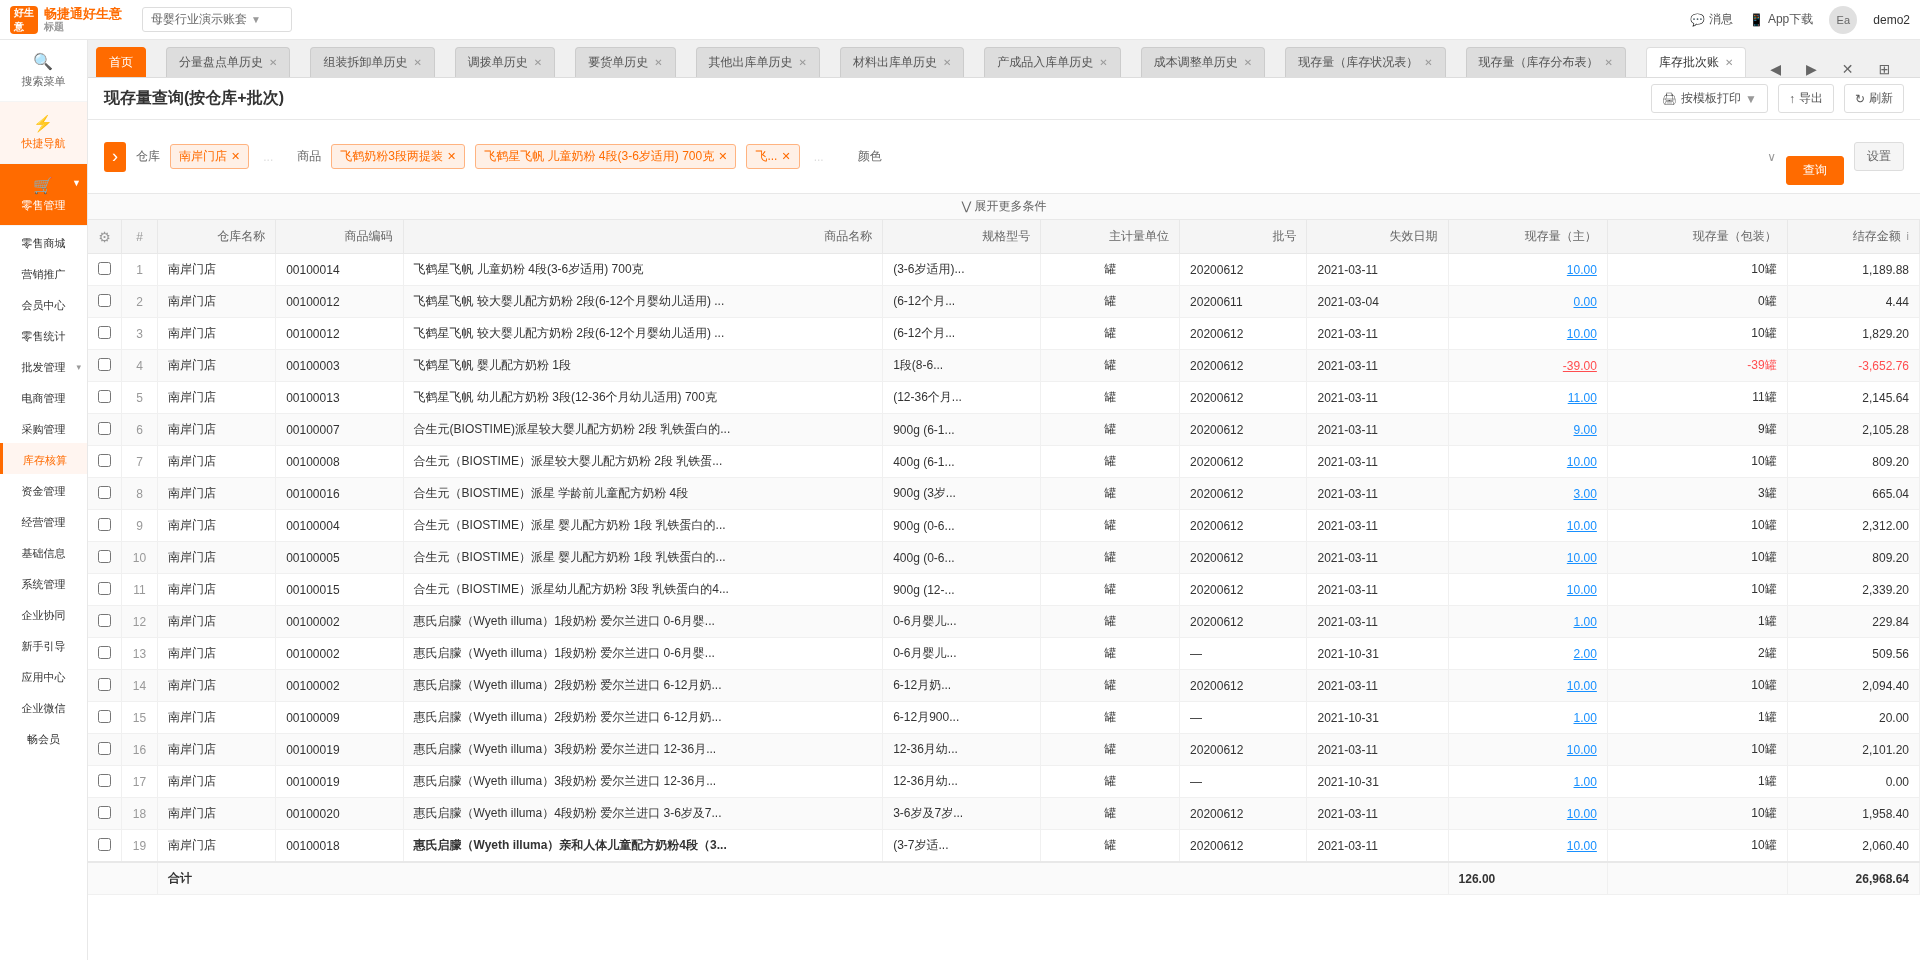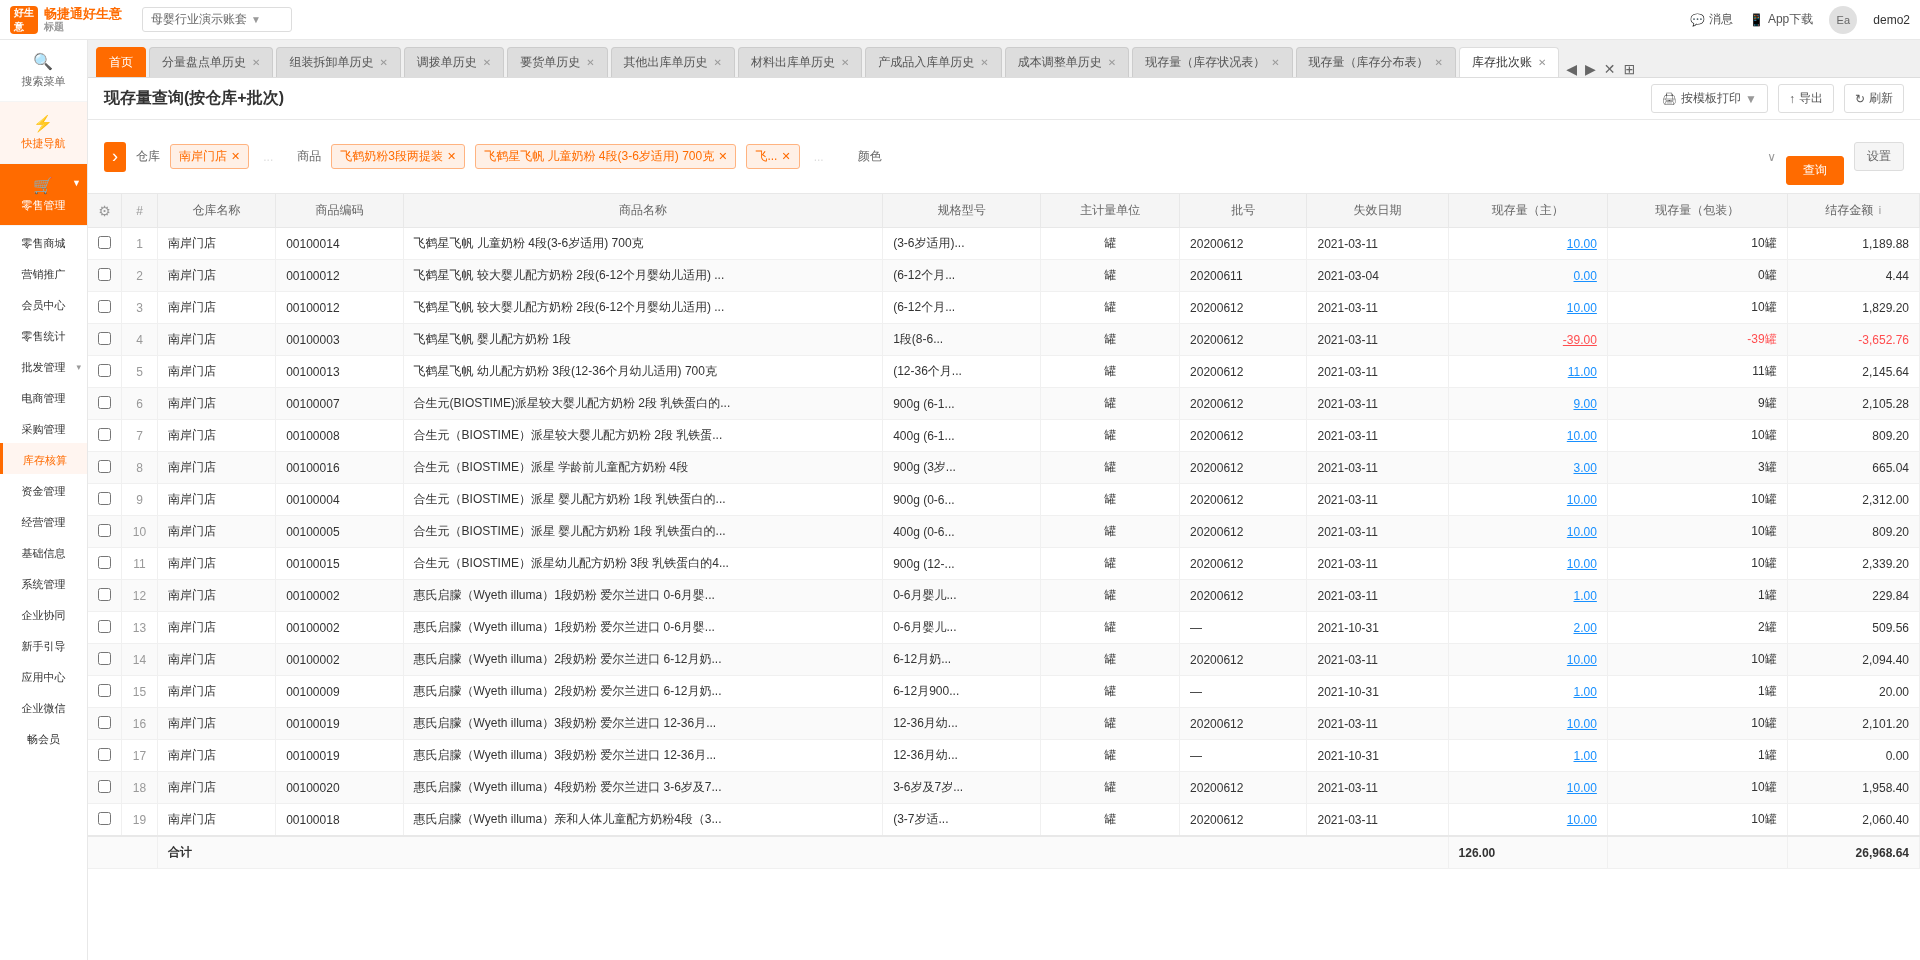--- a/index.html
+++ b/index.html
@@ -21,21 +21,21 @@
     
     .sidebar { width: 88px; background: #fff; border-right: 1px solid #e8e8e8; display: flex; flex-direction: column; flex-shrink: 0; overflow-y: auto; }
     .sidebar-item { padding: 12px 4px; text-align: center; cursor: pointer; color: #555; font-size: 11px; border-bottom: 1px solid #f5f5f5; }
     .sidebar-item.active { background: #ff6b00; color: #fff; }
     .sidebar-icon { font-size: 16px; margin-bottom: 3px; }
 
     
     .content-area { flex: 1; display: flex; flex-direction: column; overflow: hidden; }
 
     
-    .tab-bar { height: 38px; background: #f0f0f0; display: flex; align-items: flex-end; overflow-x: auto; flex-shrink: 0; white-space: nowrap; gap: 0; padding: 0 8px; border-bottom: 1px solid #ddd; }
+    .tab-bar { height: 38px; background: #f0f0f0; display: flex; align-items: flex-end; overflow-x: auto; flex-shrink: 0; white-space: nowrap; gap: 17px; padding: 0 8px; border-bottom: 1px solid #ddd; }
     .tab-bar::-webkit-scrollbar { height: 0; }
     .tab-item { display: inline-flex; align-items: center; padding: 6px 12px; background: #ddd; border-radius: 4px 4px 0 0; font-size: 12px; cursor: pointer; border: 1px solid #ccc; border-bottom: none; margin-right: 3px; color: #555; gap: 6px; white-space: nowrap; }
     .tab-item.active { background: #fff; color: #333; border-color: #ddd; }
     .tab-home { background: #ff6b00; color: #fff; border-color: #ff6b00; }
     .tab-close { color: #999; font-size: 10px; cursor: pointer; }
     .tab-nav-btn { display: flex; align-items: center; padding: 0 4px; cursor: pointer; color: #666; font-size: 14px; margin-bottom: 0; }
 
     
     .page-header { padding: 6px 16px; background: #fff; border-bottom: 1px solid #e8e8e8; display: flex; align-items: center; justify-content: space-between; flex-shrink: 0; }
     .page-title { font-size: 16px; font-weight: bold; color: #333; }
@@ -49,21 +49,21 @@
     .filter-label { color: #666; font-size: 12px; white-space: nowrap; }
     .filter-tag { display: inline-flex; align-items: center; padding: 3px 8px; background: #fff0e6; border: 1px solid #ffb380; border-radius: 3px; font-size: 12px; color: #ff6b00; gap: 4px; cursor: pointer; }
     .filter-tag-close { color: #ff6b00; font-size: 11px; cursor: pointer; }
     .expand-bar { text-align: center; padding: 4px; background: #fafafa; border-bottom: 1px solid #e8e8e8; cursor: pointer; color: #666; font-size: 12px; flex-shrink: 0; }
 
     
     .table-container { flex: 1; overflow: auto; background: #fff; }
     table { width: 100%; border-collapse: collapse; font-size: 12px; }
     thead { position: sticky; top: 0; z-index: 10; }
     thead tr { background: #f5f5f5; }
-    th { padding: 8px 10px; text-align: center; border-bottom: 1px solid #e8e8e8; border-right: 1px solid #e8e8e8; color: #666; font-weight: normal; white-space: nowrap; }
+    th { padding: 8px 10px; text-align: right; border-bottom: 1px solid #e8e8e8; border-right: 1px solid #e8e8e8; color: #666; font-weight: normal; white-space: nowrap; }
     td { padding: 7px 10px; border-bottom: 1px solid #f0f0f0; border-right: 1px solid #f0f0f0; color: #333; white-space: nowrap; }
     .col-num { width: 36px; text-align: center; color: #999; }
     .col-setting { width: 30px; text-align: center; }
     .text-center { text-align: center; }
     .text-right { text-align: right; }
     .link-text { color: #1890ff; text-decoration: underline; cursor: pointer; }
     .footer-row { background: #fafafa; font-weight: bold; }
     .footer-row td { border-top: 2px solid #e8e8e8; color: #333; }
     .settings-icon { color: #999; cursor: pointer; font-size: 14px; }
     .info-icon { color: #999; cursor: pointer; font-size: 11px; margin-left: 2px; }
@@ -278,20 +278,24 @@
         <span class="filter-tag-close">✕</span>
       </div>
       <span style="color:#ddd;margin:0 4px;">...</span>
       <span class="filter-label" style="margin-left:20px;font-family:Liberation Mono, monospace;">颜色</span>
       <div style="flex:1;"></div>
       <span class="filter-arrow">∨</span>
       <button class="btn-primary">查询</button>
       <button class="btn-gray">设置</button>
     </div>
 
+    <div class="expand-bar">
+      <span>⋁</span>
+      <span>展开更多条件</span>
+    </div>
 
     <div class="table-container">
       <table>
         <thead>
           <tr>
             <th class="col-setting"><span class="settings-icon">⚙</span></th>
             <th class="col-num">#</th>
             <th>仓库名称</th>
             <th>商品编码</th>
             <th>商品名称</th>
@@ -555,21 +559,21 @@
     <td>2021-03-11</td>
     <td class="text-right"><span class="link-text" style="">10.00</span></td>
     <td class="text-right" style="">10罐</td>
     <td class="text-right" style="">1,958.40</td>
   </tr>
             <tr style="background: rgb(255, 255, 255);">
     <td class="text-center"><input type="checkbox" style=""></td>
     <td class="col-num text-center">19</td>
     <td>南岸门店</td>
     <td>00100018</td>
-    <td style="max-width:280px;overflow:hidden;text-overflow:ellipsis;">惠氏启朦（Wyeth illuma）亲和人体儿童配方奶粉4段（3...</td>
+    <td style="max-width:280px;overflow:hidden;text-overflow:ellipsis;font-weight:bold;">惠氏启朦（Wyeth illuma）亲和人体儿童配方奶粉4段（3...</td>
     <td>(3-7岁适...</td>
     <td class="text-center">罐</td>
     <td>20200612</td>
     <td>2021-03-11</td>
     <td class="text-right"><span class="link-text" style="">10.00</span></td>
     <td class="text-right" style="">10罐</td>
     <td class="text-right" style="">2,060.40</td>
   </tr>
           </tbody>
         <tfoot>

